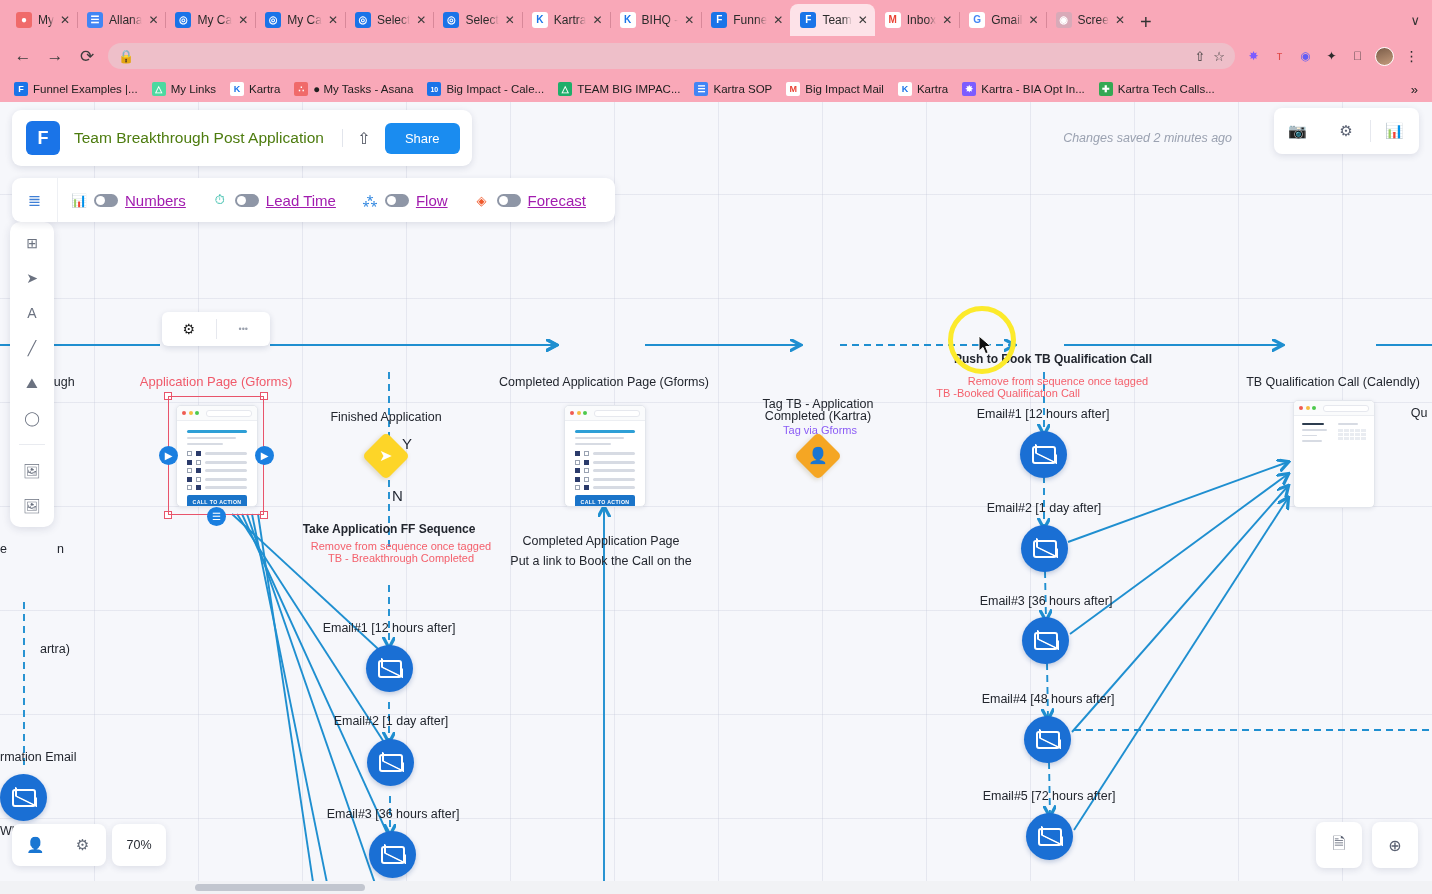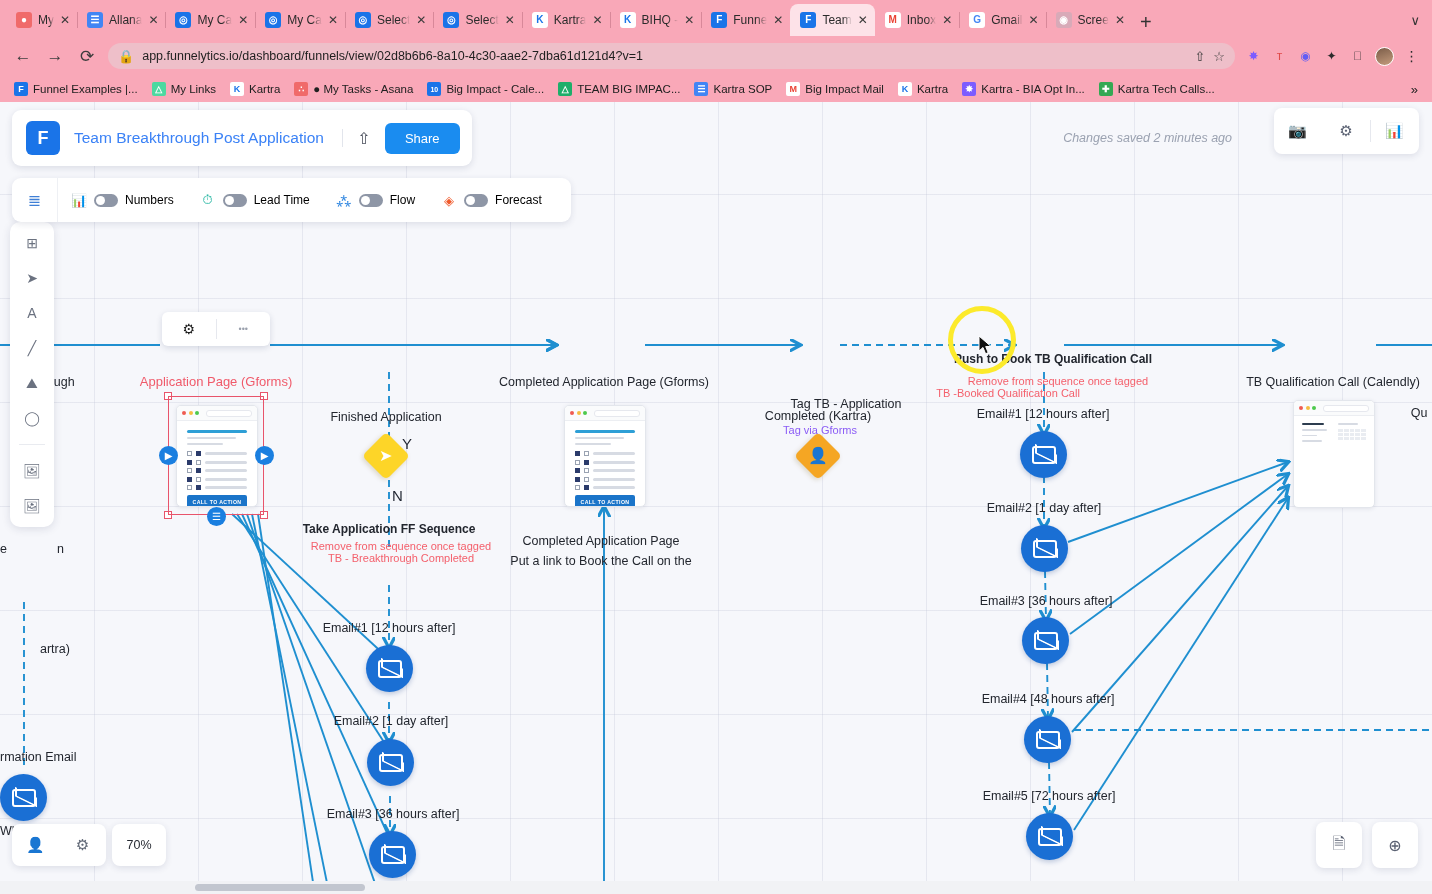--- a/index.html
+++ b/index.html
@@ -93,21 +93,21 @@
   #app-header {
     position: absolute; left: 12px; top: 8px; height: 56px;
     background:#fff; border-radius: 9px; display:flex; align-items:center;
     box-shadow: 0 2px 7px rgba(30,40,80,.13); z-index: 40;
   }
   #brand-logo {
     width:34px;height:34px;margin:0 14px; border-radius:6px;
     background:#1a74e8; display:flex;align-items:center;justify-content:center;
     color:#fff;font-weight:800;font-size:18px;
   }
-  #funnel-title { font-size: 15.5px; color:#3b82f6; padding-right:18px;
+  #funnel-title { font-size: 15.5px; color:#4d7c0f; padding-right:18px;
      border-right:1px solid #e2e5ec; white-space:nowrap; }
   #share-icon { width:42px; text-align:center; color:#4a4f5c; font-size:16px;}
   #share-btn {
     background:#1a8cf0; color:#fff; font-size:13px; border:none;
     border-radius:6px; padding:8px 20px; margin-right:12px; cursor:pointer;
   }
 
   
   #toggles-bar {
     position:absolute; left:12px; top:76px; height:44px;
@@ -115,21 +115,21 @@
     box-shadow: 0 2px 7px rgba(30,40,80,.12); z-index: 39; padding-right:16px;
   }
   #layers-btn { width:46px; display:flex; align-items:center; justify-content:center;
     color:#3f7fd6; font-size:16px; border-right:1px solid #eef0f4; height:100%;}
   .toggle-group { display:flex; align-items:center; gap:7px; padding:0 13px; }
   .toggle-group .tg-icon { font-size:13px; width:16px; text-align:center;}
   .switch { width:24px;height:13px;border-radius:7px;background:#8e96a6;
     position:relative; flex:0 0 24px;}
   .switch::after{content:"";position:absolute;left:2px;top:2px;width:9px;height:9px;
     border-radius:50%;background:#fff;}
-  .toggle-group .tg-label{ font-size:12px;color:#000000;white-space:nowrap;}
+  .toggle-group .tg-label{ font-size:15px;color:#a21caf;white-space:nowrap;text-decoration:underline;}
 
   
   #saved-status{ position:absolute; right:200px; top:29px; font-size:12.5px;
     font-style:italic; color:#9ba2b1; z-index:38; white-space:nowrap;}
   #top-right-tools{
     position:absolute; right:13px; top:6px; height:46px; background:#fff;
     border-radius:8px; display:flex; align-items:center;
     box-shadow:0 2px 7px rgba(30,40,80,.12); z-index:40;
   }
   #top-right-tools .tr-btn{ width:48px;text-align:center;color:#5a6172;font-size:15px;}
@@ -331,21 +331,20 @@
     <div id="new-tab-btn">+</div>
     <div id="tabstrip-overflow">∨</div>
   </div>
 
   <div id="toolbar-row">
     <span class="nav-btn">←</span>
     <span class="nav-btn">→</span>
     <span class="nav-btn">⟳</span>
     <div id="omnibox">
       <span class="tb-icon">🔒</span>
-      <span class="url">app.funnelytics.io/dashboard/funnels/view/02d8b6b6-8a10-4c30-aae2-7dba61d121d4?v=1</span>
       <span class="tb-icon" style="margin-left:auto">⇧</span>
       <span class="tb-icon">☆</span>
     </div>
     <div id="ext-icons">
       <span class="ext" style="color:#7c5cff">✸</span>
       <span class="ext" style="color:#e04a4a">ᴛ</span>
       <span class="ext" style="color:#625df5">◉</span>
       <span class="ext" style="color:#2b2b2b">✦</span>
       <span class="ext" style="color:#2b2b2b">⎕</span>
       <span class="avatar-chip"></span>
@@ -590,21 +589,21 @@
           <span class="chk"></span>
           <span class="chk f"></span>
           <span class="ln" style="flex:1;margin:0"></span>
         </div>
       <div class="cta">CALL TO ACTION</div>
     </div>
   </div>
   <div class="node-label" style="left:601px;top:420px;margin-top:32px;">Put a link to Book the Call on the</div>
   <div class="node-label" style="left:601px;top:432px;">Completed Application Page</div>
 
-  <div class="node-label" style="left:818px;top:295px;margin-left:28px;">Tag TB - Application</div>
+  <div class="node-label" style="left:818px;top:295px;">Tag TB - Application</div>
   <div class="node-label" style="left:818px;top:307px;">Completed (Kartra)</div>
   <div class="node-label node-sub sub-purple" style="left:820px;top:322px;">Tag via Gforms</div>
   <div class="node" style="left:801px;top:337px;">
     <div class="diamond d-orange">
         <span class="gly">👤</span>
       </div>
   </div>
 
   <div class="node-label bold" style="left:1053px;top:250px;">Push to Book TB Qualification Call</div>
   <div class="node-label node-sub sub-red" style="left:1058px;top:273px;">Remove from sequence once tagged</div>

